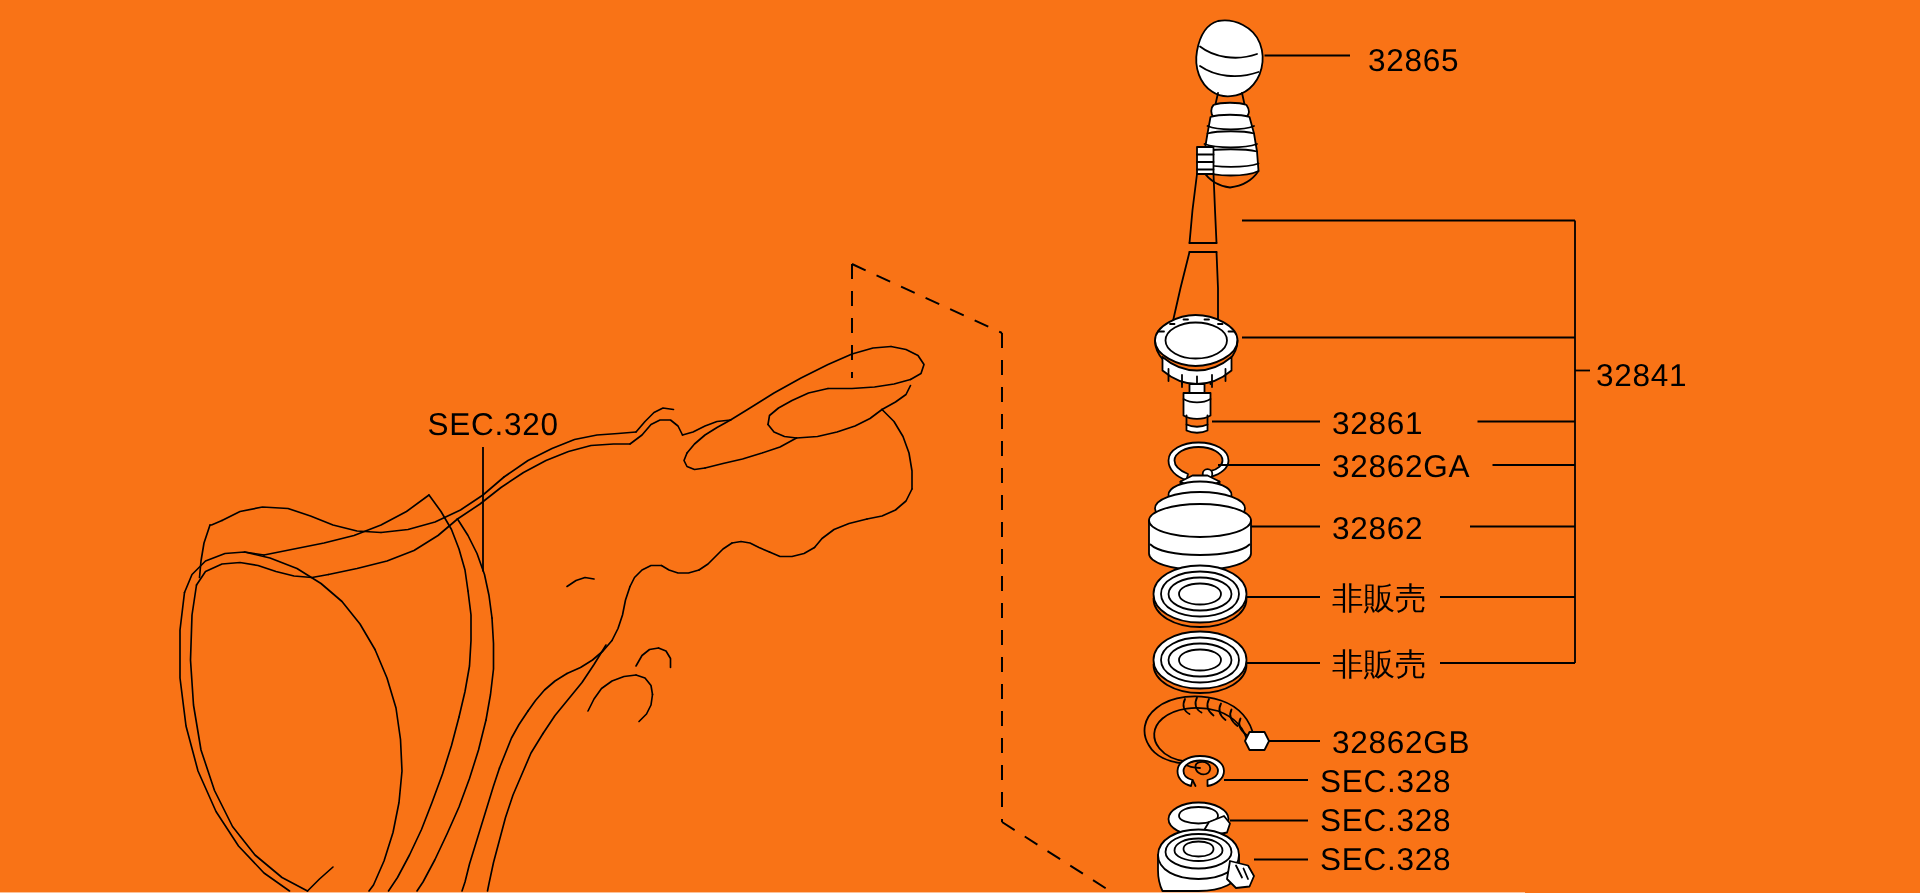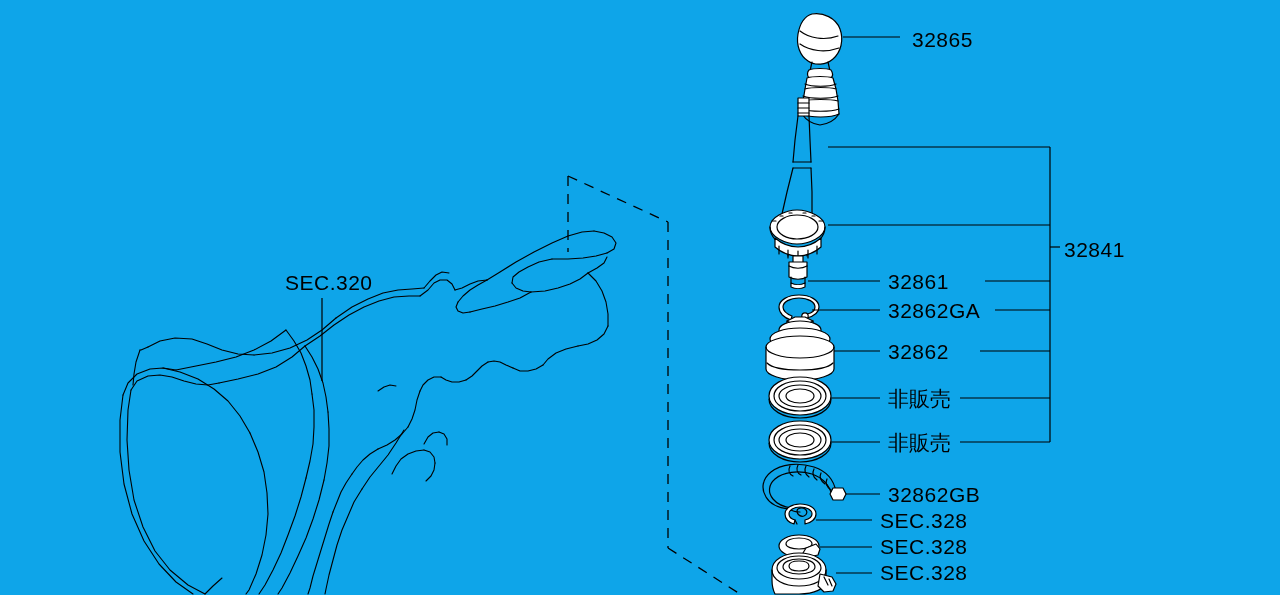--- a/index.html
+++ b/index.html
@@ -7,21 +7,21 @@
     padding: 0;
     background: #ffffff;
   }
   body {
     font-family: "Liberation Sans", sans-serif;
   }
   #diagram-root {
     position: relative;
     width: 1280px;
     height: 595px;
-    background: #0ea5e9;
+    background: #f97316;
     overflow: hidden;
   }
   svg.sheet {
     position: absolute;
     top: 0;
     left: 0;
     width: 1280px;
     height: 595px;
   }
   .ln {

